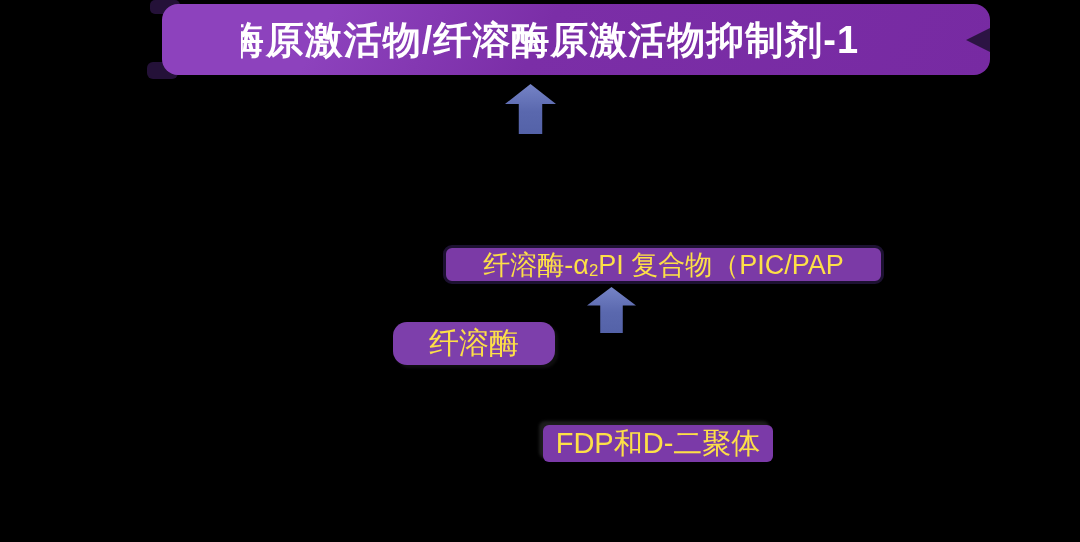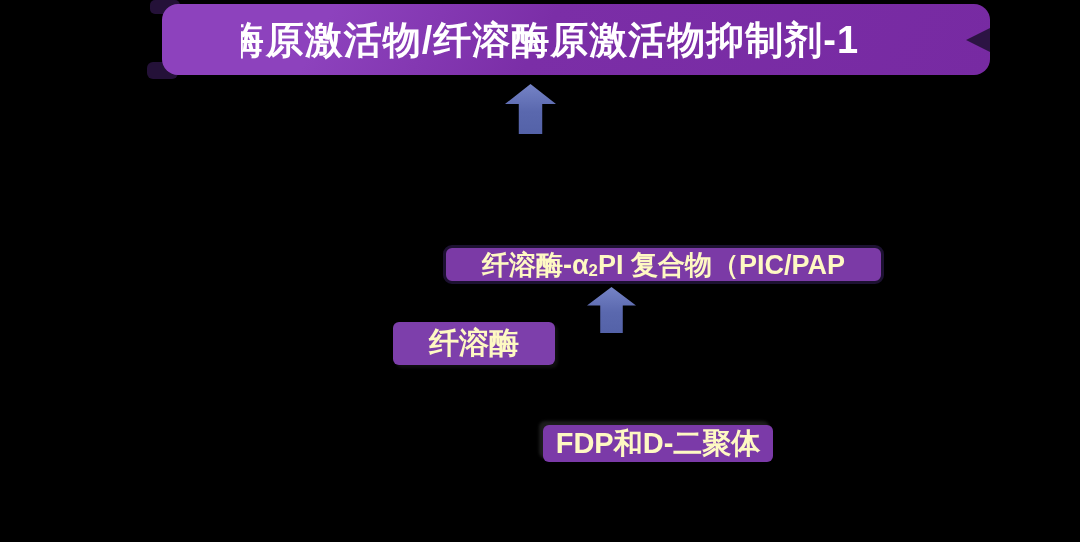--- a/index.html
+++ b/index.html
@@ -39,31 +39,31 @@
   .up-arrow{
     position:absolute;
     clip-path:polygon(50% 0,100% 40%,73% 40%,73% 100%,27% 100%,27% 40%,0 40%);
     background:linear-gradient(180deg,#7583c6 0%,#5a68ae 55%,#5462a8 100%);
   }
   .up-arrow.a1{left:505px;top:84px;width:51px;height:50px;}
   .up-arrow.a2{left:587px;top:287px;width:49px;height:46px;}
   
   .pill{
     position:absolute;display:flex;align-items:center;justify-content:center;
-    color:#fef9c3;font-weight:bold;white-space:nowrap;
+    color:#fde047;font-weight:normal;white-space:nowrap;
   }
   .complex-box{
     left:443px;top:245px;width:441px;height:39px;box-sizing:border-box;
     background:#7b3aa6;border:3px solid #1d1132;border-radius:9px;
     font-size:27px;
   }
   .complex-box .subscript{font-size:0.62em;vertical-align:-0.14em;}
   .plasmin-box{
     left:393px;top:322px;width:162px;height:43px;
-    background:#7d3fab;border-radius:6px;font-size:30px;
+    background:#7d3fab;border-radius:14px;font-size:30px;
     box-shadow:3px 3px 3px rgba(70,70,70,0.22);
   }
   .fdp-box{
     left:543px;top:425px;width:230px;height:37px;
     background:#7b3aa8;border-radius:6px;font-size:29px;
     box-shadow:-4px -4px 3px rgba(95,95,95,0.30);
   }
 </style>
 </head>
 <body>

